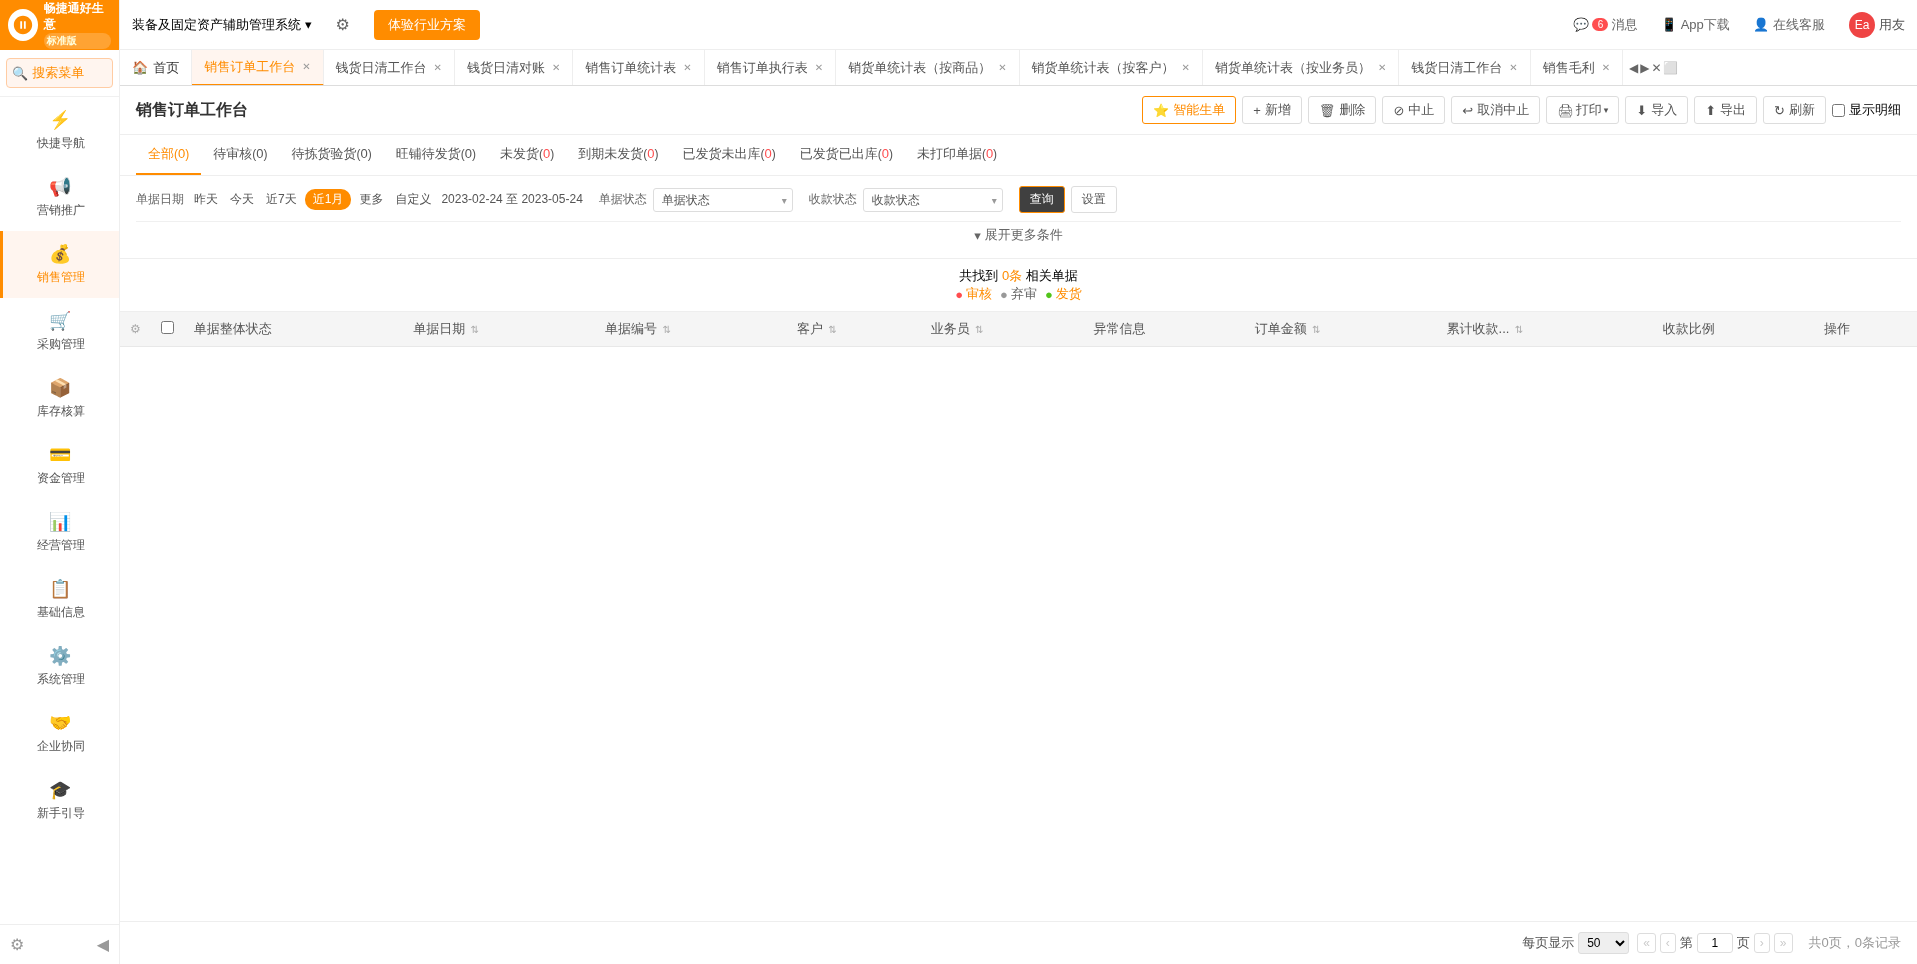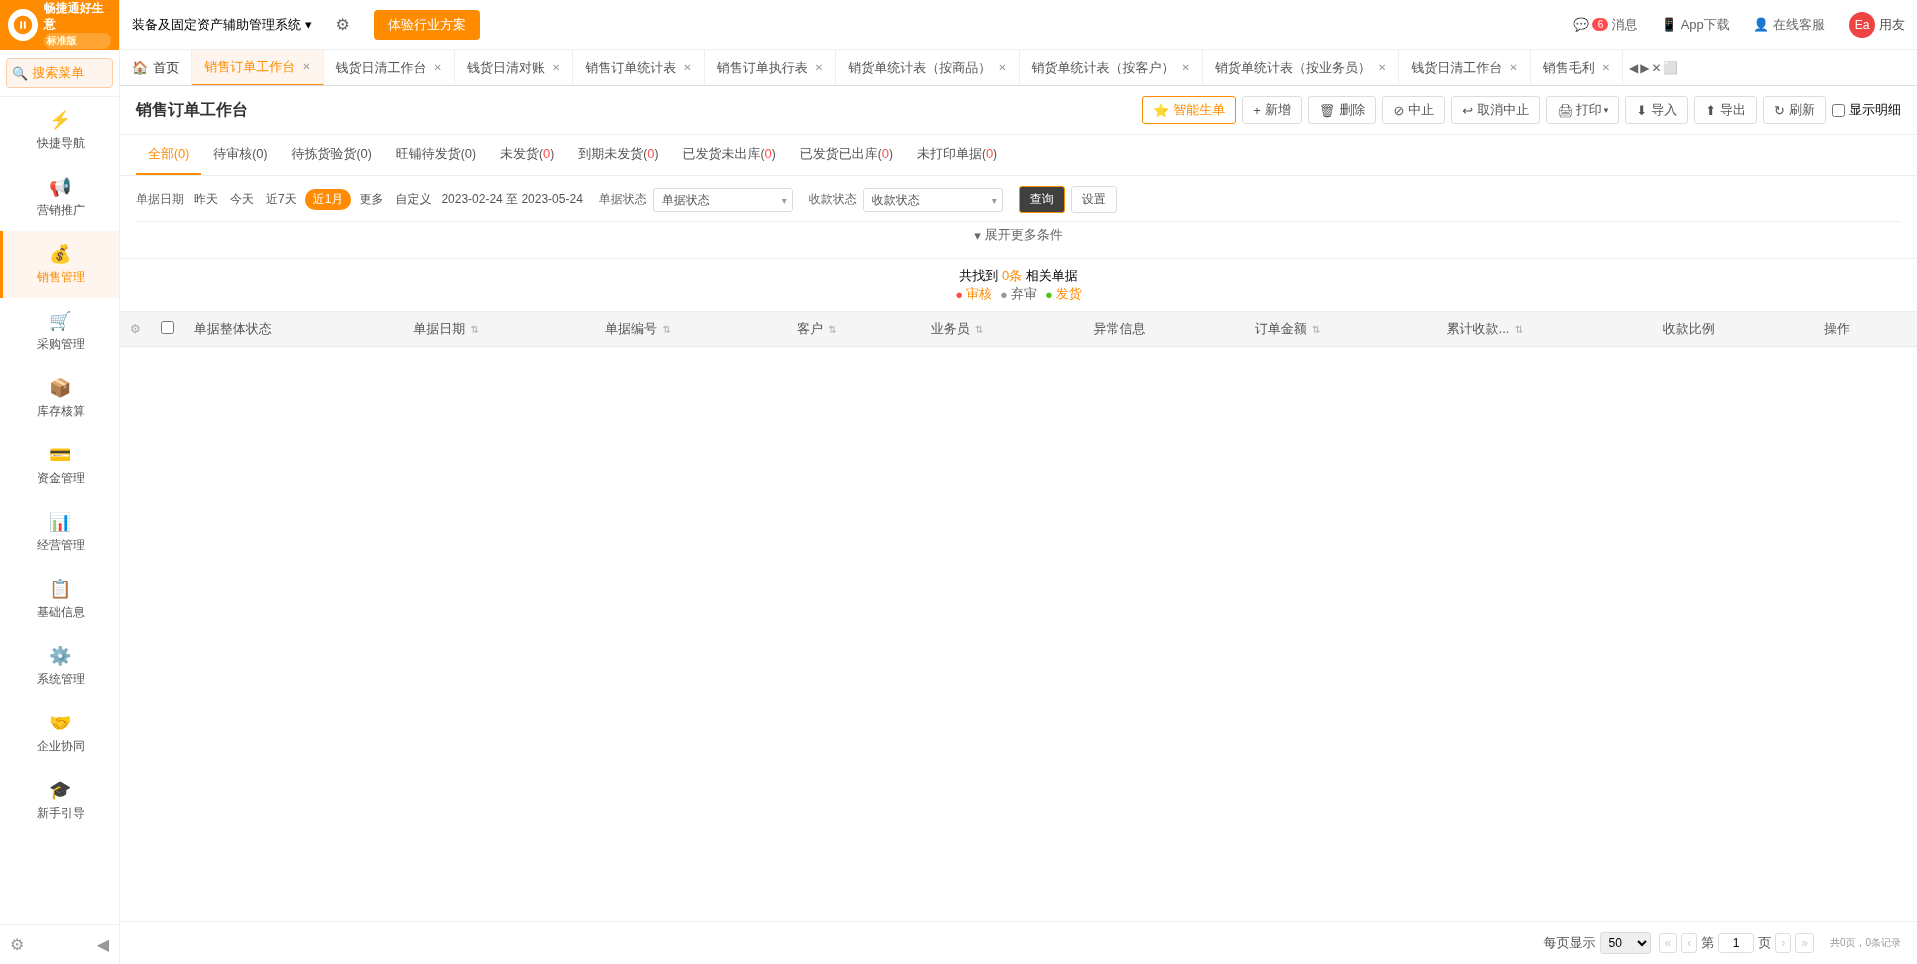--- a/index.html
+++ b/index.html
@@ -92,21 +92,21 @@
     .empty-text { color: #aaa; font-size: 13px; }
 
     
     .pagination { padding: 10px 16px; display: flex; align-items: center; justify-content: flex-end; gap: 8px; border-top: 1px solid #eee; background: #fff; }
     .pagination-size { display: flex; align-items: center; gap: 4px; color: #555; font-size: 12px; }
     .pagination-size select { border: 1px solid #ddd; border-radius: 3px; padding: 2px 4px; font-size: 12px; }
     .pagination-nav { display: flex; align-items: center; gap: 4px; color: #555; font-size: 12px; }
     .pagination-btn { cursor: pointer; color: #666; font-size: 12px; padding: 2px 5px; border: 1px solid #ddd; border-radius: 3px; background: #fff; }
     .pagination-btn.disabled { color: #ccc; cursor: not-allowed; }
     .pagination-input { border: 1px solid #ddd; border-radius: 3px; width: 36px; text-align: center; padding: 2px 4px; font-size: 12px; }
-    .pagination-info { color: #999; font-size: 10px; margin-left: 8px; }
+    .pagination-info { color: #999; font-size: 13px; margin-left: 8px; }
 
     
     .scrollbar-area { overflow-x: auto; }
     .scrollbar-area::-webkit-scrollbar { height: 6px; }
     .scrollbar-area::-webkit-scrollbar-track { background: #f0f0f0; }
     .scrollbar-area::-webkit-scrollbar-thumb { background: #ccc; border-radius: 3px; }
 
     
     .gear { font-size: 16px; cursor: pointer; color: #666; }
 

